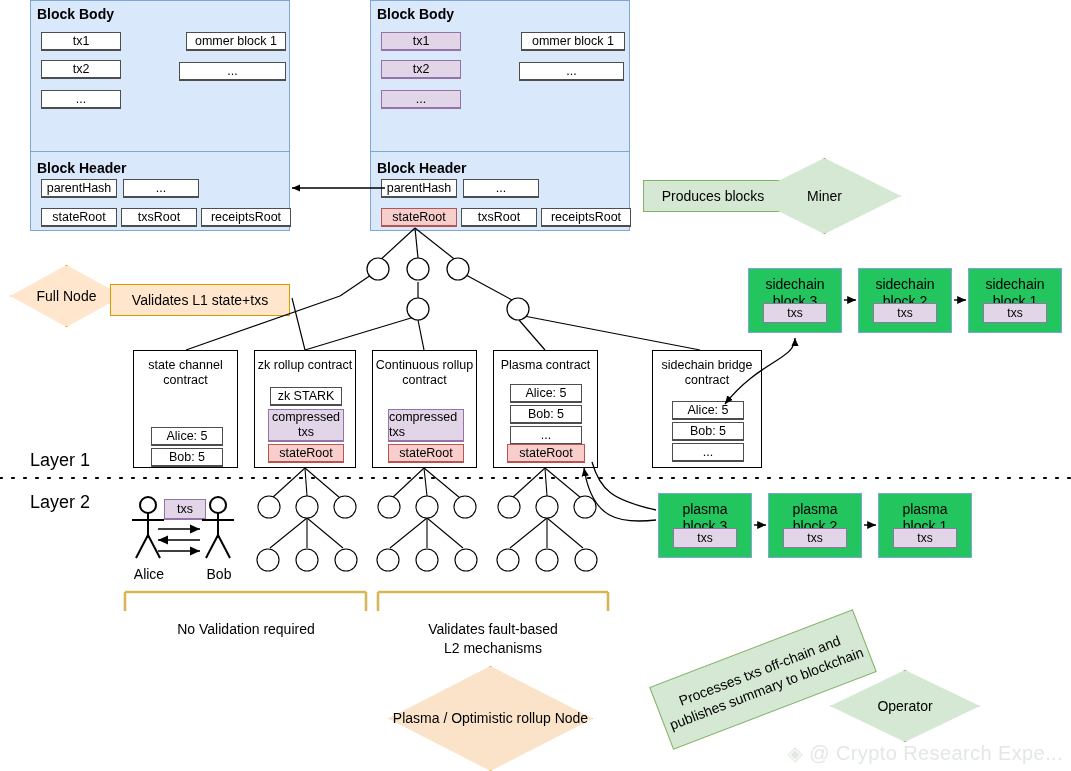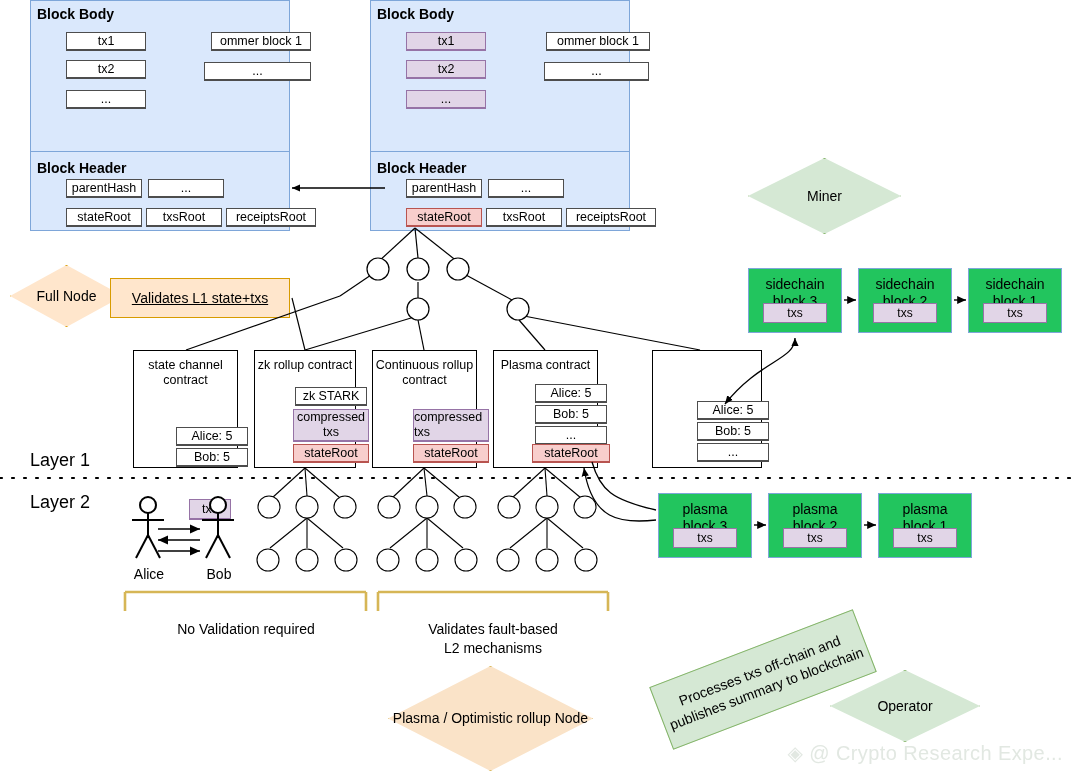--- a/index.html
+++ b/index.html
@@ -28,21 +28,20 @@
     height:1px; background:#7ea6d9; width:100%;
   }
   .cell {
     position:absolute;
     background:#ffffff;
     border:1px solid #4d4d4d;
     border-bottom:2px solid #4d4d4d;
     font-size:12.5px;
     display:flex; align-items:center; justify-content:center;
     color:#000;
-    margin-left:25px;
   }
   .cell.purple { background:#e1d5e7; border-color:#9673a6; border-bottom-color:#9673a6; }
   .cell.red { background:#f8cecc; border-color:#b85450; border-bottom-color:#b85450; }
 
   
   .contract {
     position:absolute;
     background:#ffffff;
     border:1px solid #000;
   }
@@ -147,30 +146,33 @@
     <div class="cell" style="left:150px; top:31px; width:104px; height:19px;">ommer block 1</div>
     <div class="cell" style="left:148px; top:61px; width:105px; height:19px;">...</div>
 
     <div class="cell" style="left:10px;  top:178px; width:76px; height:19px;">parentHash</div>
     <div class="cell" style="left:92px;  top:178px; width:76px; height:19px;">...</div>
     <div class="cell red" style="left:10px;  top:207px; width:76px; height:19px;">stateRoot</div>
     <div class="cell" style="left:90px;  top:207px; width:76px; height:19px;">txsRoot</div>
     <div class="cell" style="left:170px; top:207px; width:90px; height:19px;">receiptsRoot</div>
   </div>
 
+  <div class="hexlabel green" style="left:643px; top:180px; width:140px; height:32px;">
+    <span class="lbl">Produces blocks</span>
+  </div>
   <div class="diamond" style="left:748px; top:158px; width:153px; height:76px;">
     <div class="inner green"></div>
     <span class="lbl">Miner</span>
   </div>
 
   <div class="diamond" style="left:10px; top:265px; width:113px; height:62px;">
     <div class="inner orange"></div>
     <span class="lbl">Full Node</span>
   </div>
-  <div class="hexlabel orange" style="left:110px; top:278px; width:180px; height:40px;text-decoration:underline;">
+  <div class="hexlabel orange" style="left:110px; top:284px; width:180px; height:32px;">
     <span class="lbl">Validates L1 state+txs</span>
   </div>
 
   <div class="chainblock" style="left:748px; top:268px; width:94px; height:65px;">
     <div class="cb-title">sidechain</div>
     <div class="cb-title" style="padding-top:0;">block 3</div>
     <div class="cb-txs">txs</div>
   </div>
   <div class="chainblock" style="left:858px; top:268px; width:94px; height:65px;">
     <div class="cb-title">sidechain</div>
@@ -220,20 +222,21 @@
 
   <div class="contract" style="left:493px; top:350px; width:105px; height:118px;">
     <div class="ctitle">Plasma contract</div>
     <div class="cell" style="left:16px; top:33px; width:72px; height:19px;">Alice: 5</div>
     <div class="cell" style="left:16px; top:54px; width:72px; height:19px;">Bob: 5</div>
     <div class="cell" style="left:16px; top:75px; width:72px; height:19px;">...</div>
     <div class="cell red" style="left:13px; top:93px; width:78px; height:19px;">stateRoot</div>
   </div>
 
   <div class="contract" style="left:652px; top:350px; width:110px; height:118px;">
+    <div class="ctitle">sidechain bridge contract</div>
     <div class="cell" style="left:19px; top:50px; width:72px; height:19px;">Alice: 5</div>
     <div class="cell" style="left:19px; top:71px; width:72px; height:19px;">Bob: 5</div>
     <div class="cell" style="left:19px; top:92px; width:72px; height:19px;">...</div>
   </div>
 
   <div class="layerlabel" style="left:30px; top:450px;">Layer 1</div>
   <div class="layerlabel" style="left:30px; top:492px;">Layer 2</div>
 
   <div class="cell purple" style="left:164px; top:499px; width:42px; height:21px;">txs</div>
   <div class="plain" style="left:126px; top:565px; width:46px;">Alice</div>

